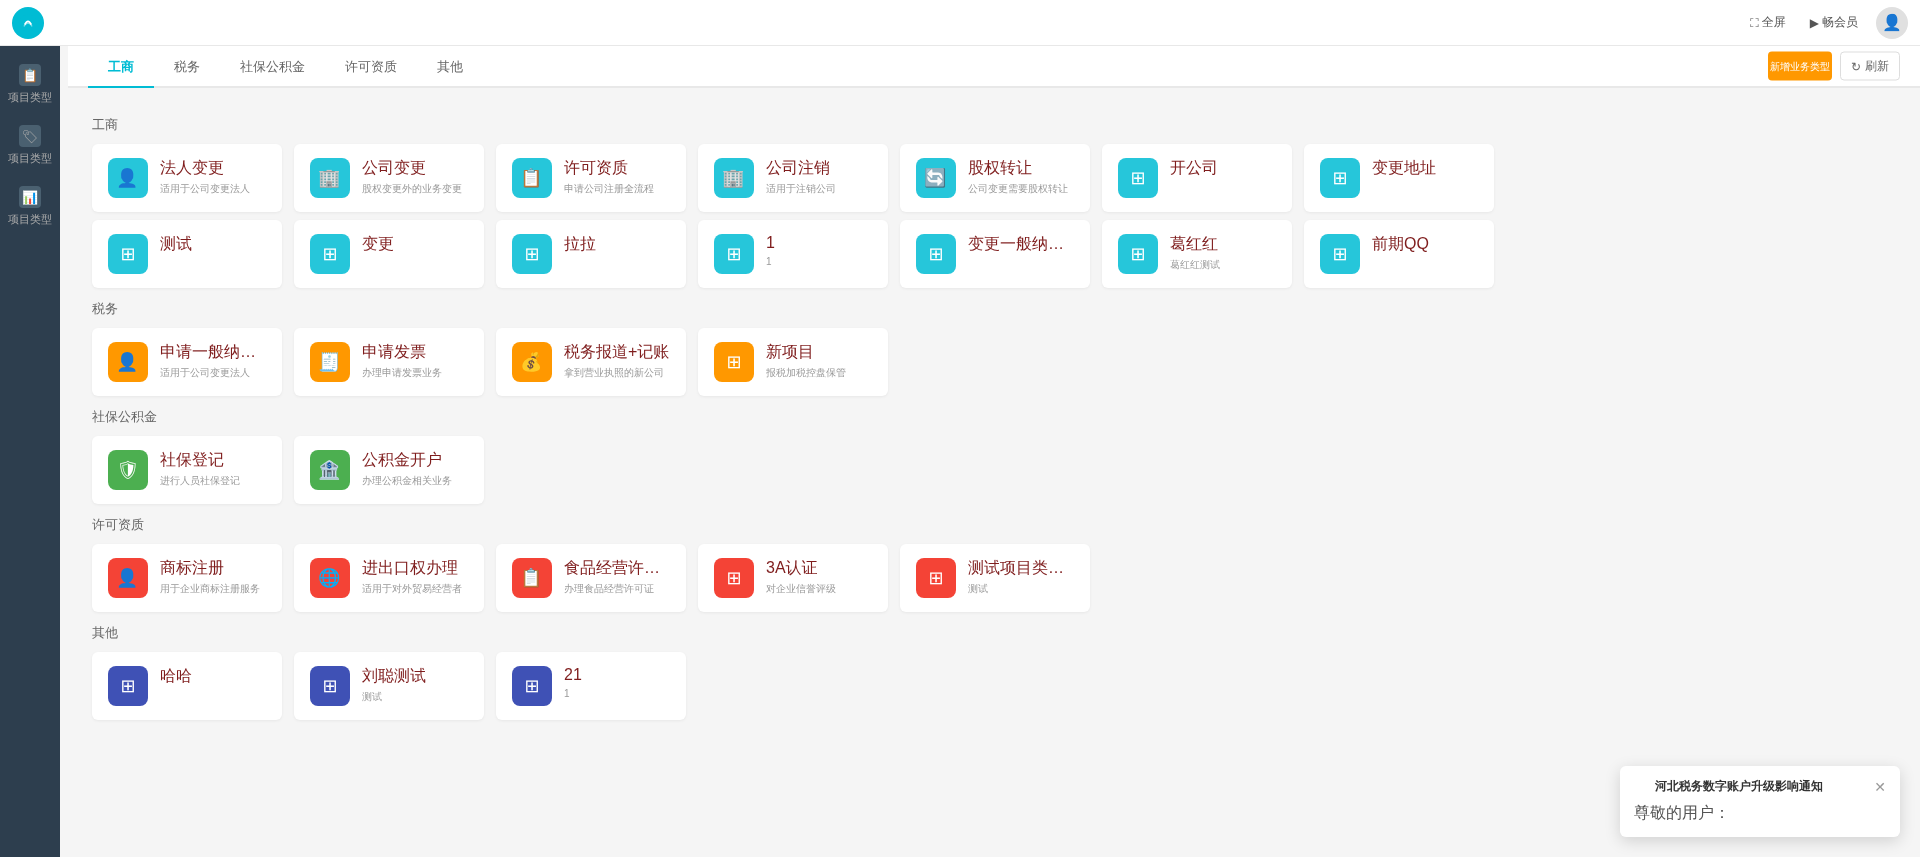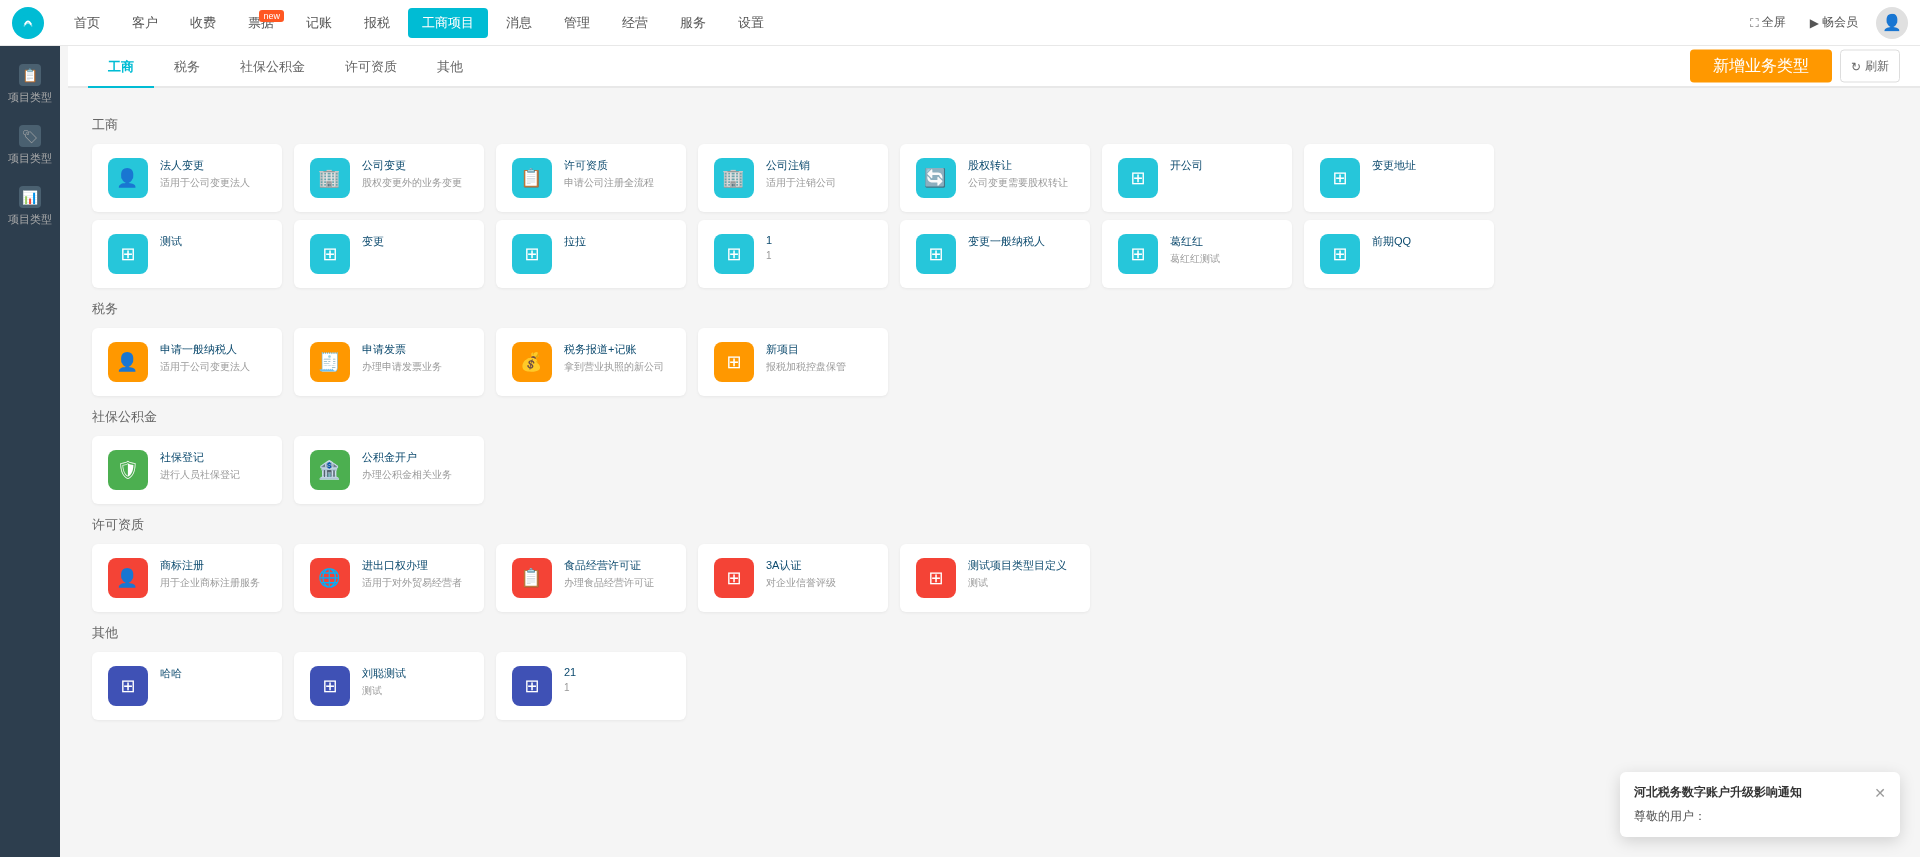--- a/index.html
+++ b/index.html
@@ -157,24 +157,24 @@
     }
     .tab-item.active {
       color: #00bcd4;
       border-bottom: 2px solid #00bcd4;
       font-weight: bold;
     }
     .btn-add-type {
       background: #ff9800;
       color: #fff;
       border: none;
-      padding: 6px 23px;
+      padding: 6px 2px;
       border-radius: 4px;
       cursor: pointer;
-      font-size: 16px;
+      font-size: 10px;
     }
     .btn-refresh {
       background: none;
       border: 1px solid #ddd;
       padding: 5px 10px;
       border-radius: 4px;
       cursor: pointer;
       font-size: 12px;
       color: #666;
       display: flex;
@@ -223,23 +223,23 @@
       display: flex;
       align-items: center;
       justify-content: center;
       flex-shrink: 0;
       font-size: 18px;
       color: #fff;
     }
 
     .card-content { flex: 1; min-width: 0; }
     .card-title {
-      font-size: 11px;
+      font-size: 16px;
       font-weight: 500;
-      color: #0c4a6e;
+      color: #7f1d1d;
       margin-bottom: 3px;
       white-space: nowrap;
       overflow: hidden;
       text-overflow: ellipsis;
     }
     .card-desc {
       font-size: 10px;
       color: #999;
       line-height: 1.4;
       white-space: nowrap;
@@ -275,54 +275,38 @@
     }
     .notification-close {
       cursor: pointer;
       color: #999;
       font-size: 14px;
     }
     .notification-title {
       font-weight: bold;
       color: #333;
       font-size: 12px;
+      margin-left: 21px;
     }
     .notification-body {
       color: #555;
       line-height: 1.5;
-      font-size: 12px;
+      font-size: 16px;
     }
   </style>
 </head>
 <body>
 
 <div class="top-nav">
   <div class="top-nav-logo">
     <svg viewBox="0 0 24 24" fill="none">
       <circle cx="12" cy="12" r="10" fill="#00bcd4"></circle>
       <path d="M8 14 Q12 6 16 14" stroke="white" stroke-width="2" fill="none"></path>
       <path d="M7 16 Q12 8 17 16" stroke="white" stroke-width="1.5" fill="none" opacity="0.5"></path>
     </svg>
-  </div>
-  <div class="nav-items">
-    <div class="nav-item">首页</div>
-    <div class="nav-item">客户</div>
-    <div class="nav-item">收费</div>
-    <div class="nav-item" style="position:relative">
-      <span>票据</span>
-      <span class="nav-badge">new</span>
-    </div>
-    <div class="nav-item">记账</div>
-    <div class="nav-item">报税</div>
-    <div class="nav-item active">工商项目</div>
-    <div class="nav-item">消息</div>
-    <div class="nav-item">管理</div>
-    <div class="nav-item">经营</div>
-    <div class="nav-item">服务</div>
-    <div class="nav-item">设置</div>
   </div>
   <div class="nav-right">
     <div class="fullscreen-btn">
       <span>⛶</span>
       <span>全屏</span>
     </div>
     <div class="member-btn">
       <span>▶</span>
       <span>畅会员</span>
     </div>

